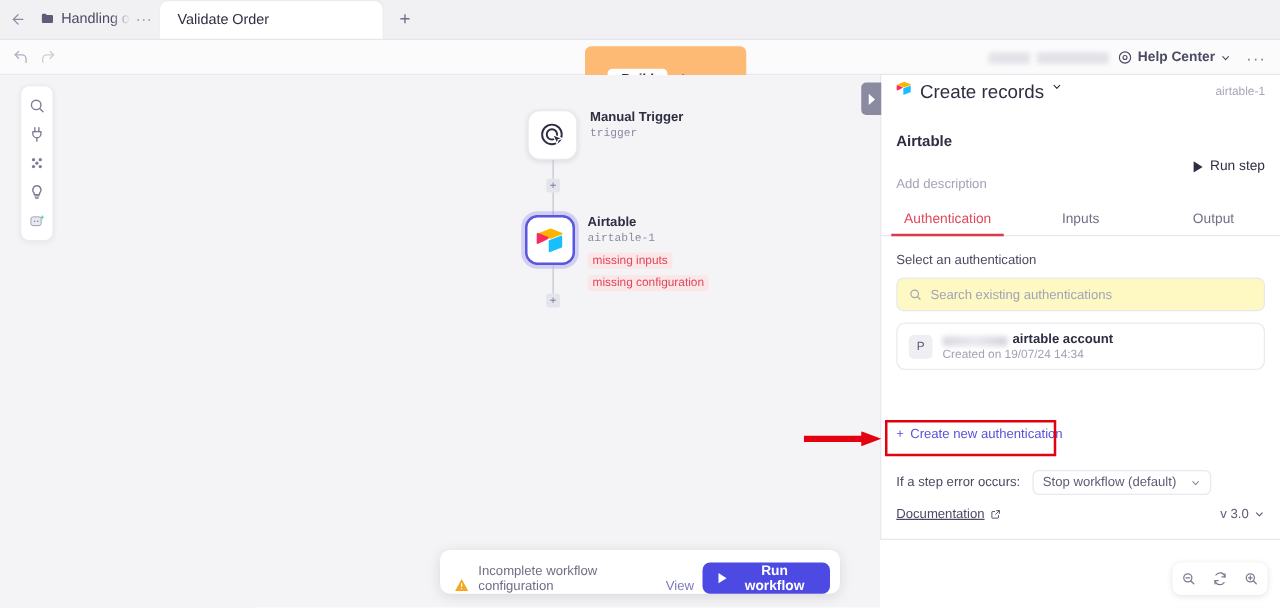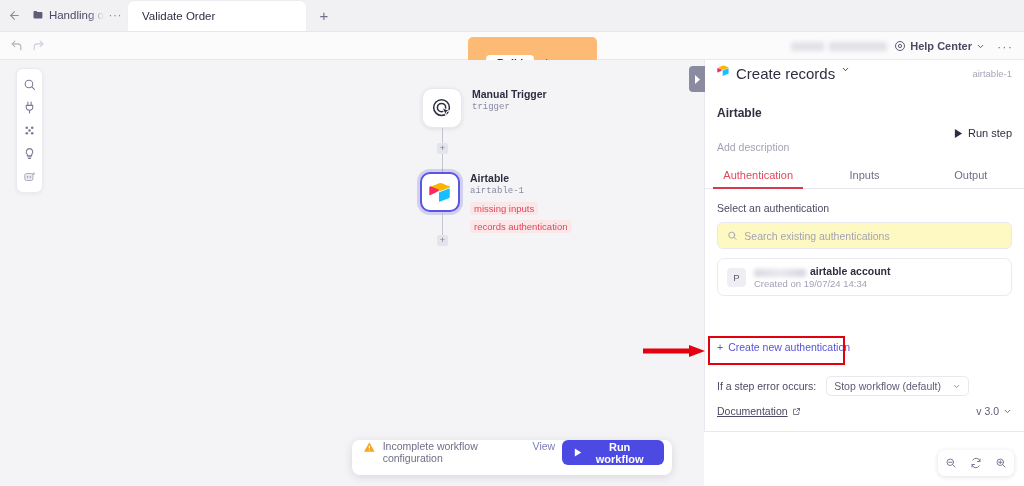--- a/index.html
+++ b/index.html
@@ -118,21 +118,21 @@
     position: absolute; width: 11px; height: 11px; background: #e4e4ec;
     border-radius: 2px; display: flex; align-items: center; justify-content: center;
     color: #7b7b95; font-size: 9px; line-height: 1; cursor: pointer;
   }
   .arrowhead { position: absolute; width: 0; height: 0; border-left: 3.5px solid transparent; border-right: 3.5px solid transparent; border-top: 5px solid #aeaebf; }
 
   
   .botbar {
     position: absolute; left: 352px; top: 440px; width: 320px; height: 35px;
     background: #fff; border-radius: 8px; box-shadow: 0 2px 10px rgba(30,30,60,.13);
-    display: flex; align-items: flex-start; padding: 0 8px 0 11px; gap: 7px;
+    display: flex; align-items: flex-end; padding: 0 8px 0 11px; gap: 7px;
   }
   .warn-txt { font-size: 10.5px; color: #6f6f88; }
   .view-link { font-size: 10.5px; color: #7b7bbb; cursor: pointer; }
   .run-wf {
     margin-left: auto; background: #4c4ae3; color: #fff; border: none;
     border-radius: 6px; height: 25px; padding: 0 12px;
     font-size: 11px; font-weight: bold; font-family: "Liberation Sans", sans-serif;
     display: flex; align-items: center; gap: 5px; cursor: pointer;
   }
   .zoomctl {
@@ -341,21 +341,21 @@
         <svg width="23" height="20" viewBox="0 0 24 21">
           <path d="M11.3 1.1L2.2 4.6c-.5.2-.5.9 0 1.1l9.1 3.6c.5.2 1 .2 1.4 0l9.1-3.6c.5-.2.5-.9 0-1.1L12.7 1.1c-.4-.2-1-.2-1.4 0z" fill="#fcb400"></path>
           <path d="M12.6 11.2v9c0 .4.4.7.8.5l10.1-3.9c.2-.1.4-.3.4-.6V7.3c0-.4-.4-.7-.8-.5l-10.1 3.9c-.2.1-.4.3-.4.5z" fill="#18bfff" transform="translate(-2.2,0)"></path>
           <path d="M10.1 11.7l-3 1.4-.3.2-6.3 3c-.4.2-.9-.1-.9-.6V7.4c0-.2.1-.3.2-.4l.3-.2.5-.2c.4-.2.8-.1 1 .1l8.2 3.3c.5.2.5.9.3 1.7z" fill="#f82b60" transform="translate(0.6,-1.6) scale(0.95)"></path>
         </svg>
       </div>
       <div>
         <div class="node-title">Airtable</div>
         <div class="node-sub">airtable-1</div>
         <div><span class="badge">missing inputs</span></div>
-        <div><span class="badge">records authentication</span></div>
+        <div><span class="badge">missing configuration</span></div>
       </div>
     </div>
 
     <div class="vline" style="left:442px; top:152px; height:28px;"></div>
     <div class="plus-sq" style="left:437px; top:175px;">
       <span>+</span>
     </div>
   </div>
 
   <div class="botbar">

